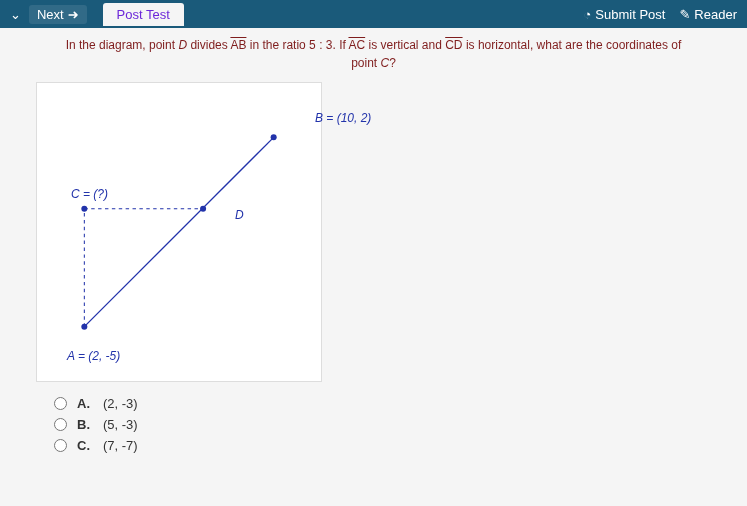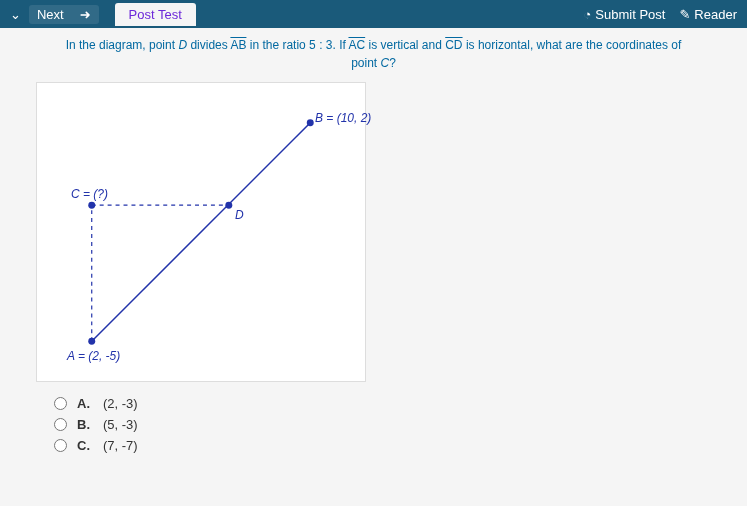--- a/index.html
+++ b/index.html
@@ -15,40 +15,40 @@
       background: #1a5a7a;
       color: white;
       height: 28px;
       display: flex;
       align-items: center;
       padding: 0 10px;
       font-size: 13px;
     }
     .topbar-left { display: flex; align-items: center; gap: 8px; flex: 1; }
     .topbar-right { display: flex; align-items: center; gap: 14px; }
-    .nav-btn { background: rgba(255,255,255,0.1); padding: 2px 8px; border-radius: 3px; display:flex; align-items:center; gap:16px;}
+    .nav-btn { background: rgba(255,255,255,0.1); padding: 2px 8px; border-radius: 3px; display:flex; align-items:center; gap:4px;}
     .tab-active { background: #f5f5f5; color: #6d28d9; padding: 4px 14px; border-radius: 3px 3px 0 0; margin-left: 8px; }
     .content {
       background: #f5f5f5;
       padding: 8px 16px 0 16px;
       height: calc(100% - 28px);
       position: relative;
     }
     .question-text {
       font-size: 12px;
-      color: #0369a1;
+      color: #7f1d1d;
       margin-bottom: 10px;
       line-height: 1.5;
       text-align: center;
       padding: 0 40px;
     }
     .overline { text-decoration: overline; }
     .diagram {
       background: #fff;
-      width: 330px;
+      width: 286px;
       height: 300px;
       margin: 6px 0 0 20px;
       border: 1px solid #ddd;
       position: relative;
     }
     .diagram svg { width: 100%; height: 100%; }
     .pt-label {
       position: absolute;
       font-size: 12px;
       color: #2233aa;

